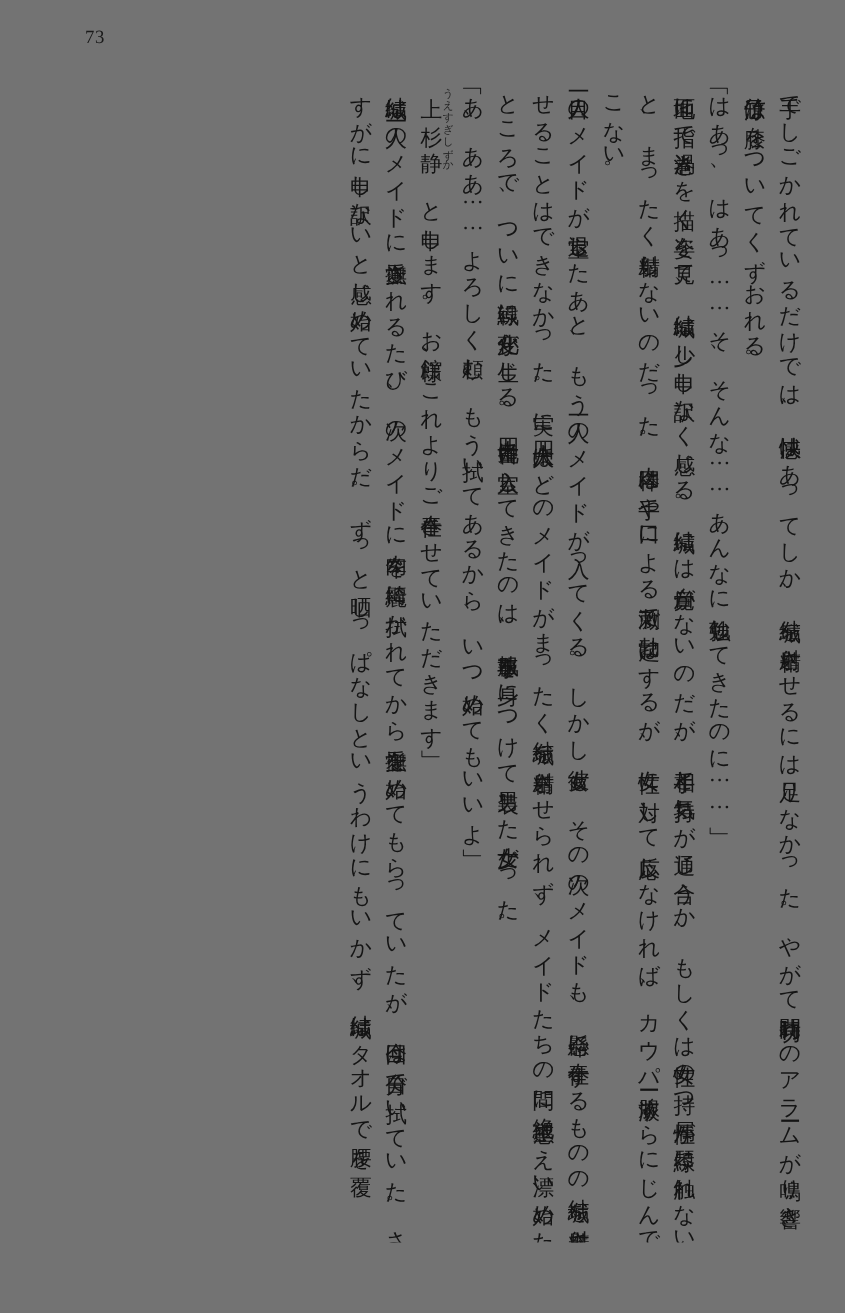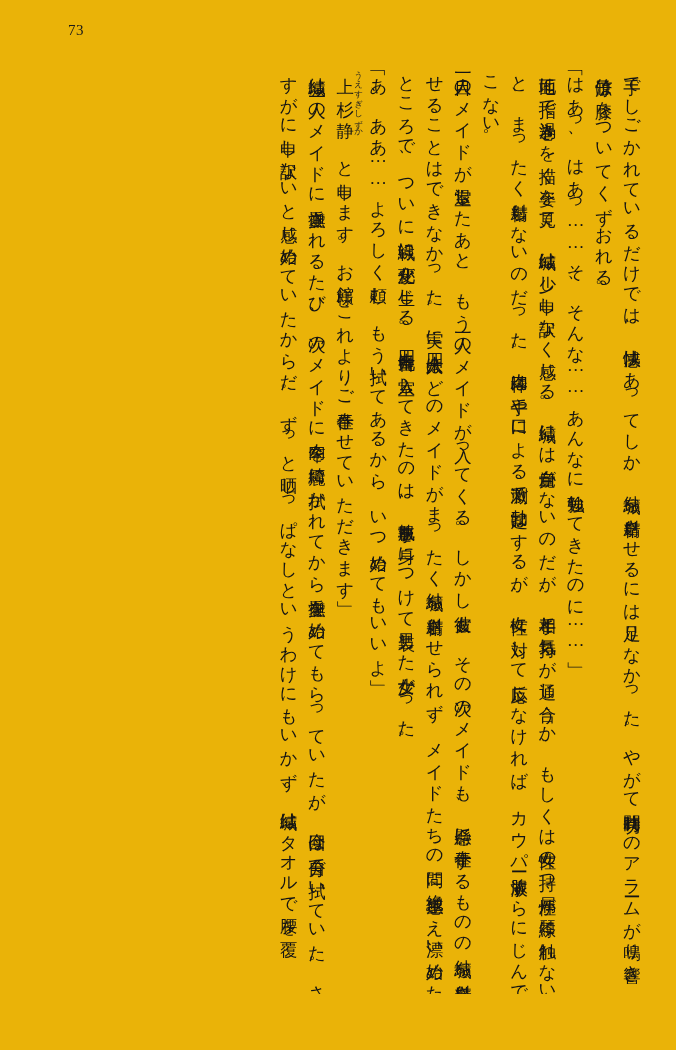--- a/index.html
+++ b/index.html
@@ -11,21 +11,21 @@
     width: 676px;
     height: 1050px;
     font-family: "Liberation Serif", "DejaVu Serif", serif;
     color: #111111;
     overflow: hidden;
   }
   .page {
     position: relative;
     width: 676px;
     height: 1050px;
-    background: #eab308;
+    background: #737373;
     box-sizing: border-box;
   }
   .page-number {
     position: absolute;
     top: 22px;
     left: 68px;
     font-size: 15px;
     letter-spacing: 0.5px;
     color: #1a1a1a;
     font-family: "Liberation Serif", "DejaVu Serif", serif;

